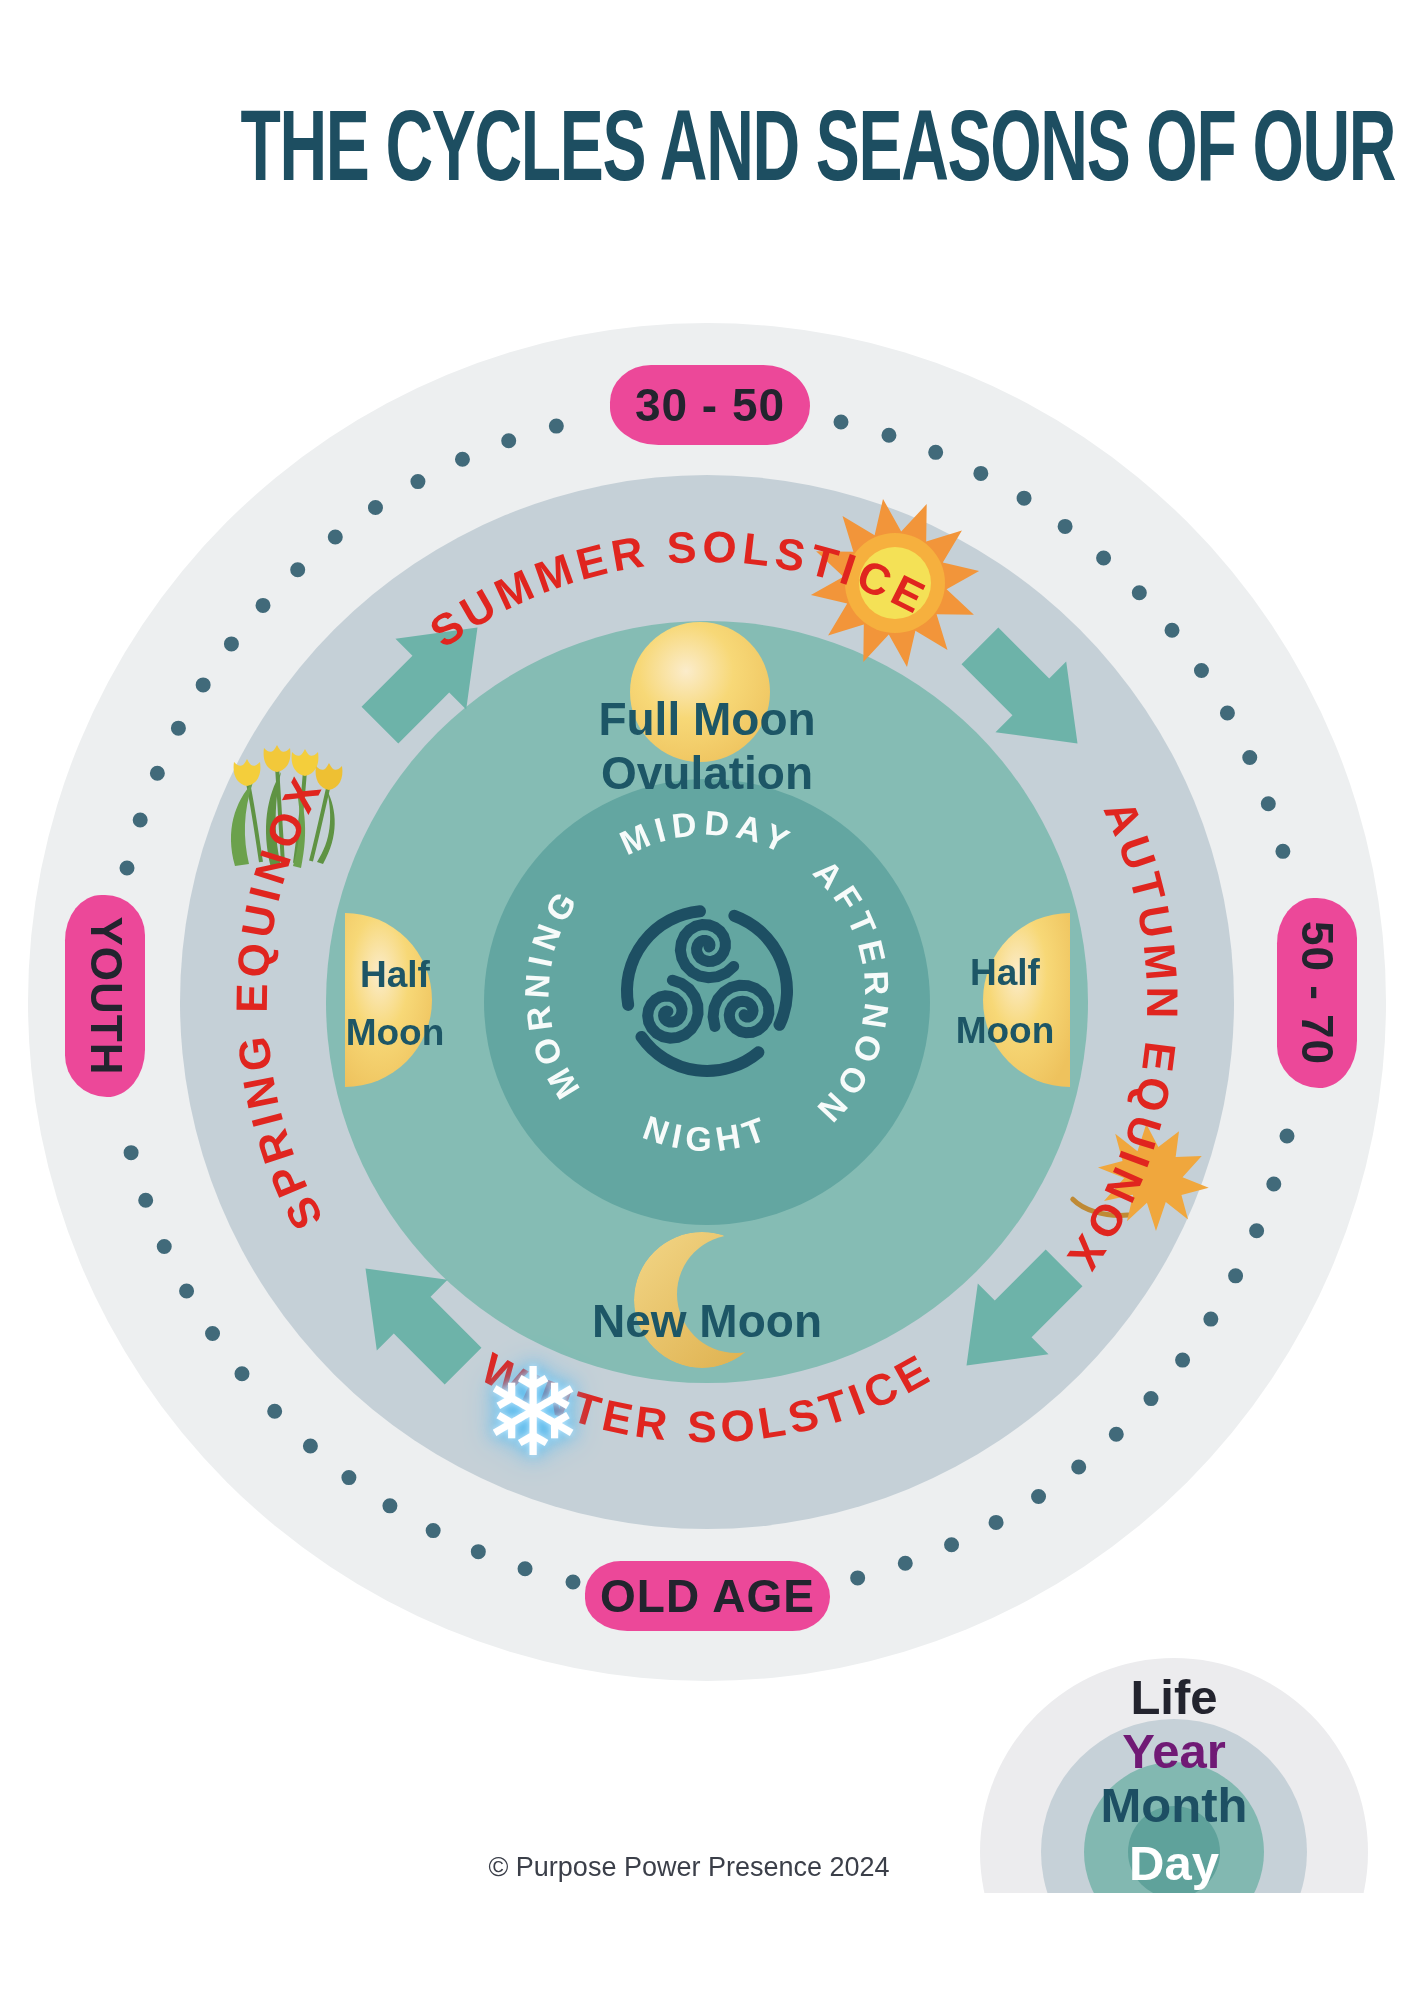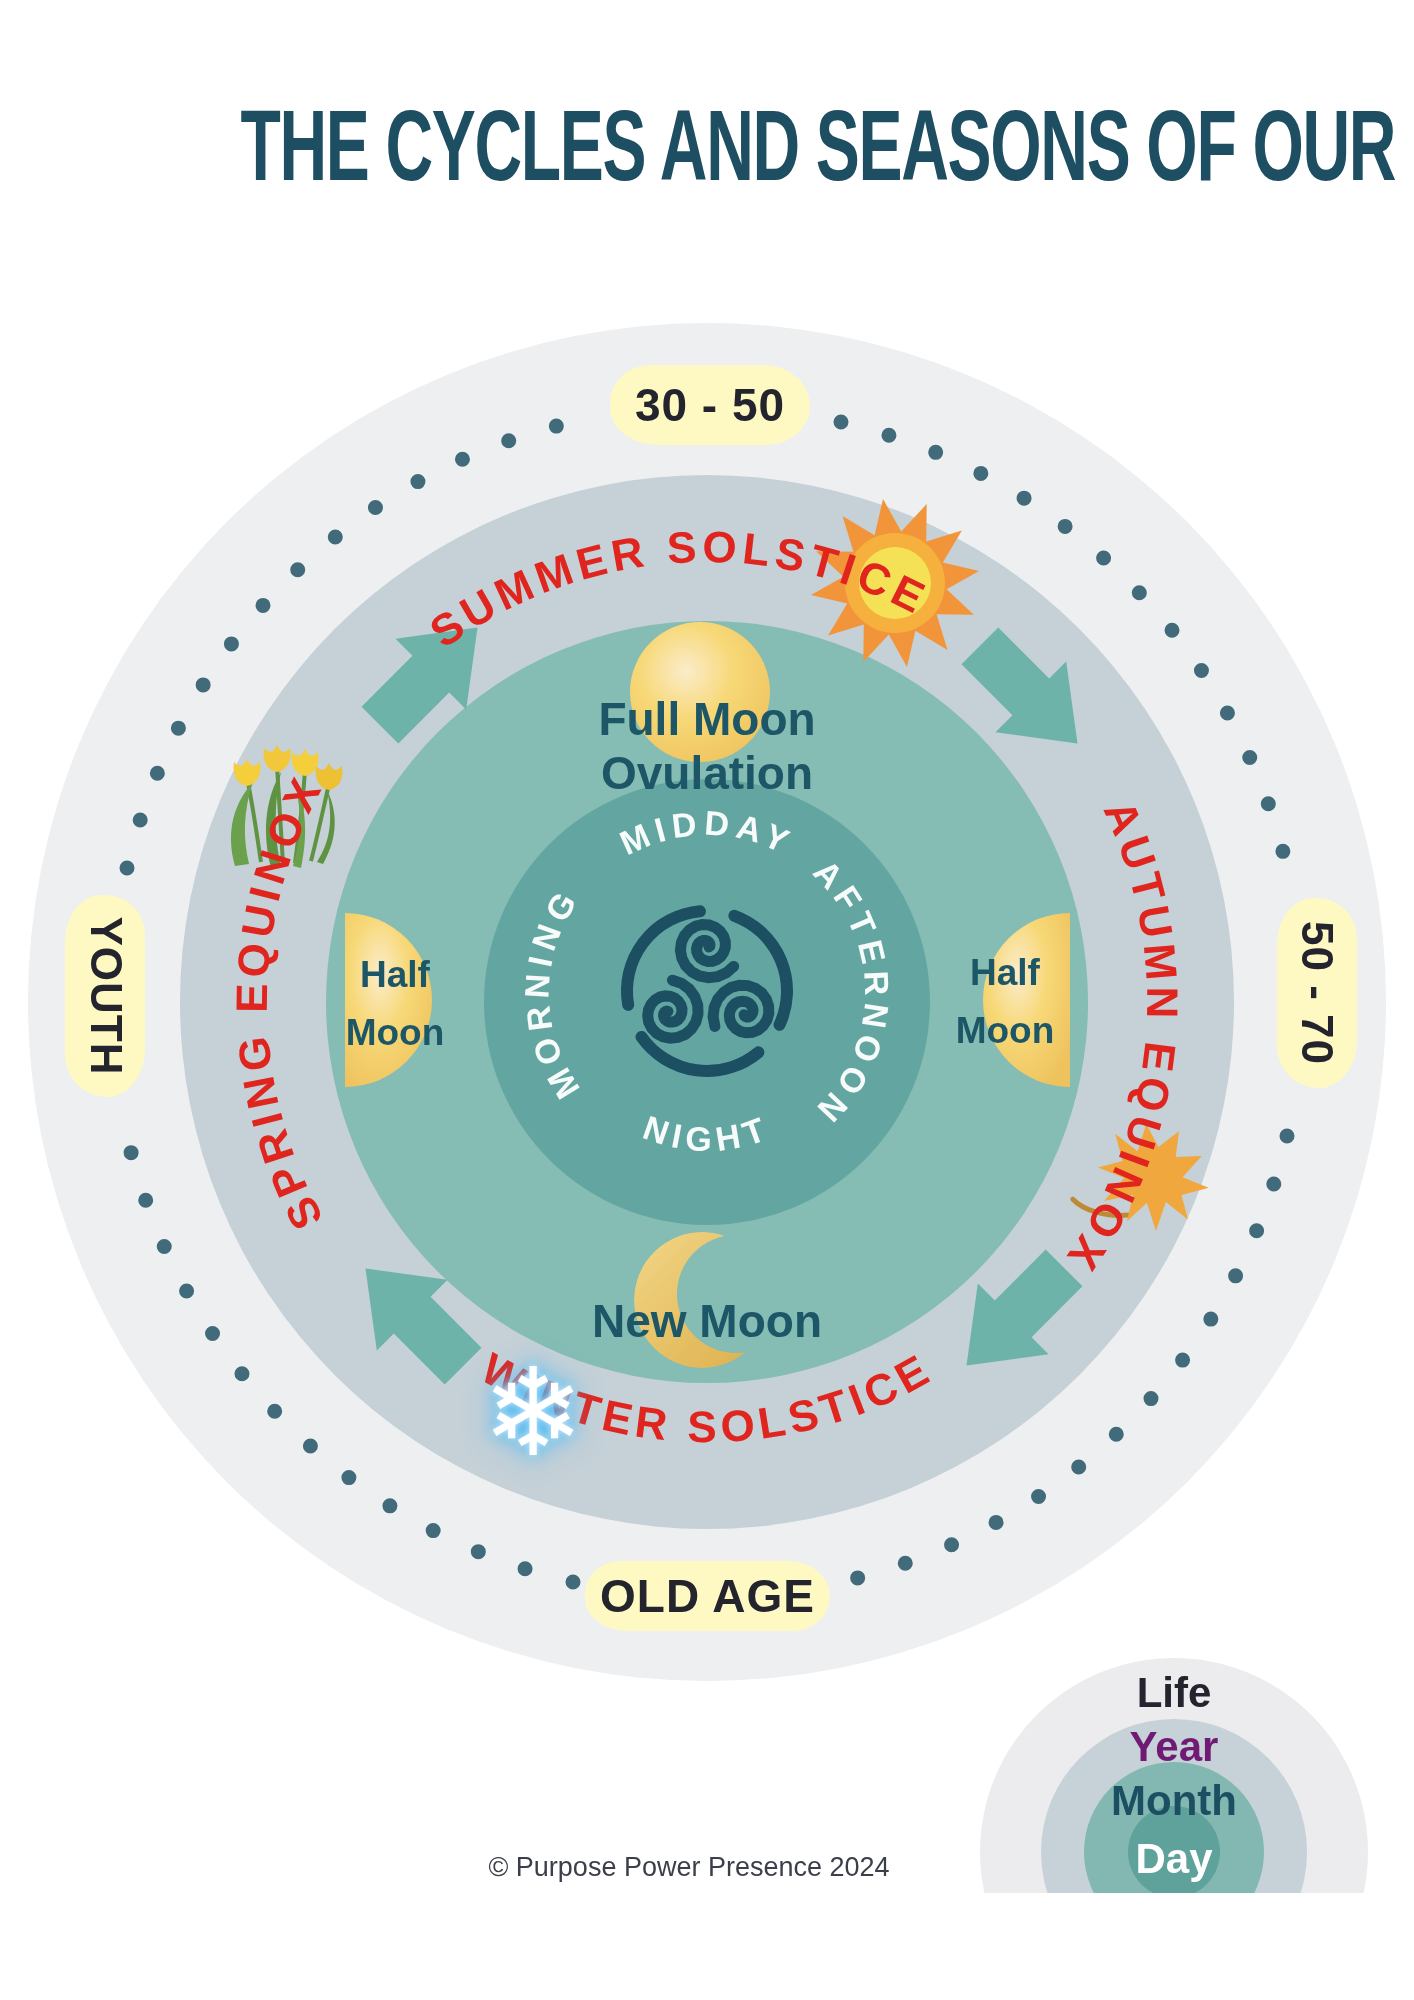--- a/index.html
+++ b/index.html
@@ -6,39 +6,39 @@
   body{width:1414px;height:2000px;position:relative;overflow:hidden;
        font-family:"Liberation Sans",sans-serif;}
   .abs{position:absolute;}
   #page-title{left:0;top:88px;width:1414px;text-align:center;
     font-size:100px;font-weight:700;letter-spacing:-2px;color:#1d4e61;
     transform:scaleX(0.66);transform-origin:50% 50%;white-space:nowrap;}
   #diagram{left:0;top:0;}
   svg text{font-family:"Liberation Sans",sans-serif;}
   .arc-red{font-size:44px;font-weight:700;letter-spacing:5px;fill:#e0251f;}
   .arc-white{font-size:34px;font-weight:700;letter-spacing:6px;fill:#f7fbfa;}
-  .pill{background:#fef9c3;color:#23242e;font-weight:700;
+  .pill{background:#ec4899;color:#23242e;font-weight:700;
     display:flex;align-items:center;justify-content:center;}
   .pill-h{border-radius:44px 50px 46px 52px/40px 44px 42px 40px;font-size:46px;letter-spacing:1px;}
   .pill-v{border-radius:40px 44px 42px 46px/50px 44px 52px 46px;font-size:44px;letter-spacing:1px;}
   .pill-v span{transform:rotate(90deg);white-space:nowrap;display:block;}
   .moon-label{color:#1d5666;font-weight:700;text-align:center;}
   .ml-lg{font-size:46px;line-height:54px;width:340px;margin-top:44px;}
   .ml-sm{font-size:37px;line-height:58px;width:220px;}
   #snowflake{left:448px;top:1328px;width:170px;height:170px;line-height:170px;
     text-align:center;font-size:122px;color:#ffffff;
     text-shadow:0 0 6px #c9ecff,0 0 16px #45b8f5,0 0 30px #45b8f5;}
   #legend{left:980px;top:1655px;width:392px;height:238px;overflow:hidden;}
   .lring{position:absolute;border-radius:50%;}
   #lr-life{left:0px;top:3px;width:388px;height:388px;background:#ececee;}
   #lr-year{left:61px;top:64px;width:266px;height:266px;background:#c6d1d8;}
   #lr-month{left:104px;top:107px;width:180px;height:180px;background:#82b8b1;}
   #lr-day{left:148px;top:151px;width:92px;height:92px;background:#5fa29b;}
   .llabel{position:absolute;left:0;width:388px;text-align:center;
-    font-weight:700;font-size:42px;}
+    font-weight:700;font-size:49px;}
   #ll-life{top:14px;color:#23242e;}
   #ll-year{top:68px;color:#701a75;}
   #ll-month{top:122px;color:#1d4f63;}
   #ll-day{top:180px;color:#ffffff;}
   #footer{left:189px;top:1852px;width:1000px;text-align:center;
     font-size:27px;color:#3b3f49;}
 </style>
 </head>
 <body>
 

